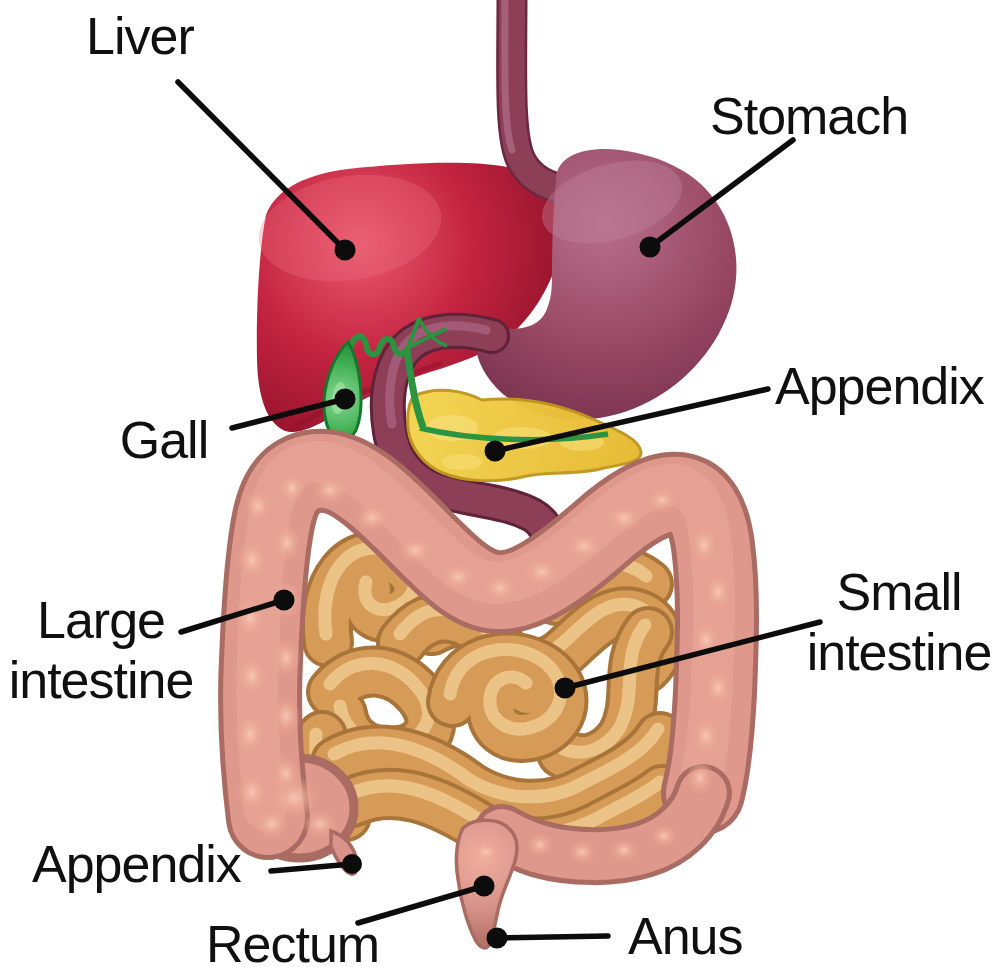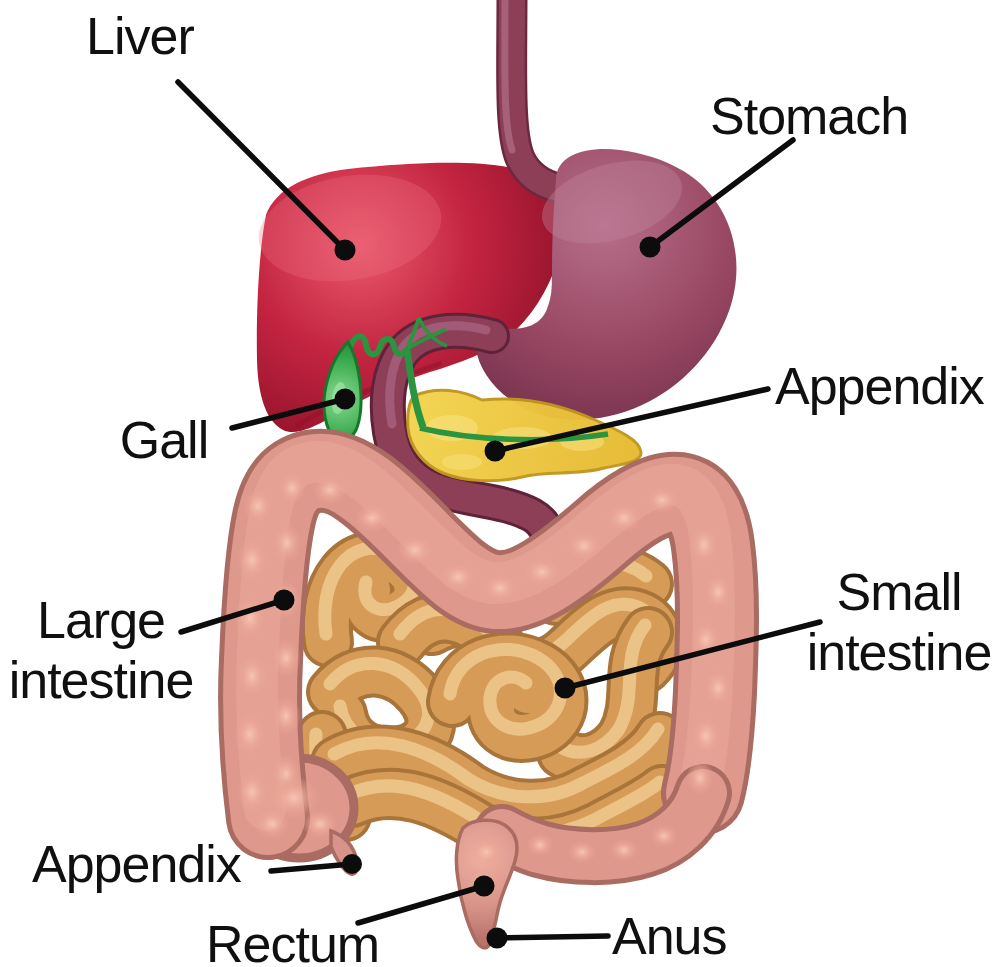--- a/index.html
+++ b/index.html
@@ -274,17 +274,17 @@
 <div class="label center" style="left:792px;top:562px;width:214px;">
   <span>Small</span>
   <span>intestine</span>
 </div>
 <div class="label" style="left:32px;top:834px;">
       <span>Appendix</span>
     </div>
 <div class="label" style="left:206px;top:914px;">
       <span>Rectum</span>
     </div>
-<div class="label" style="left:612px;top:906px;text-align:right;">
+<div class="label" style="left:628px;top:906px;text-align:right;">
       <span>Anus</span>
     </div>
 
 </div>
 
 </body></html>

